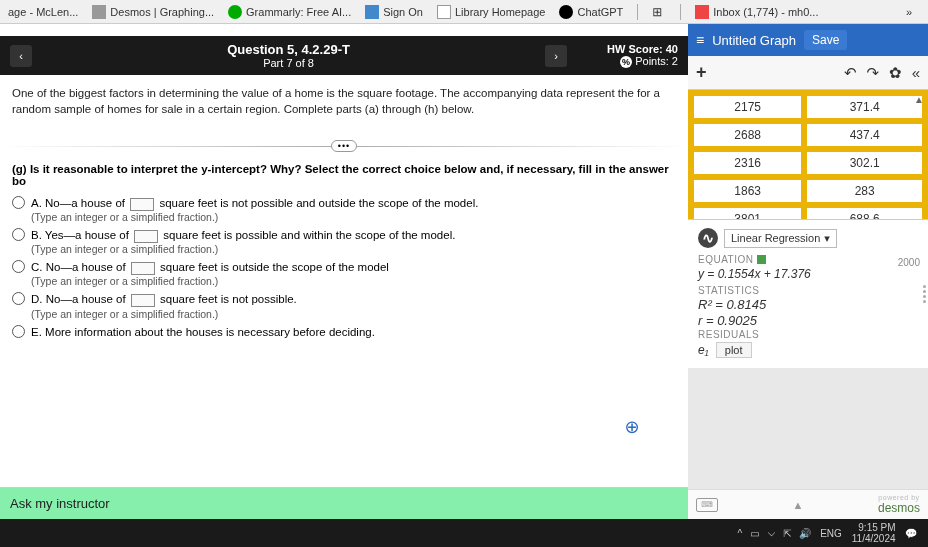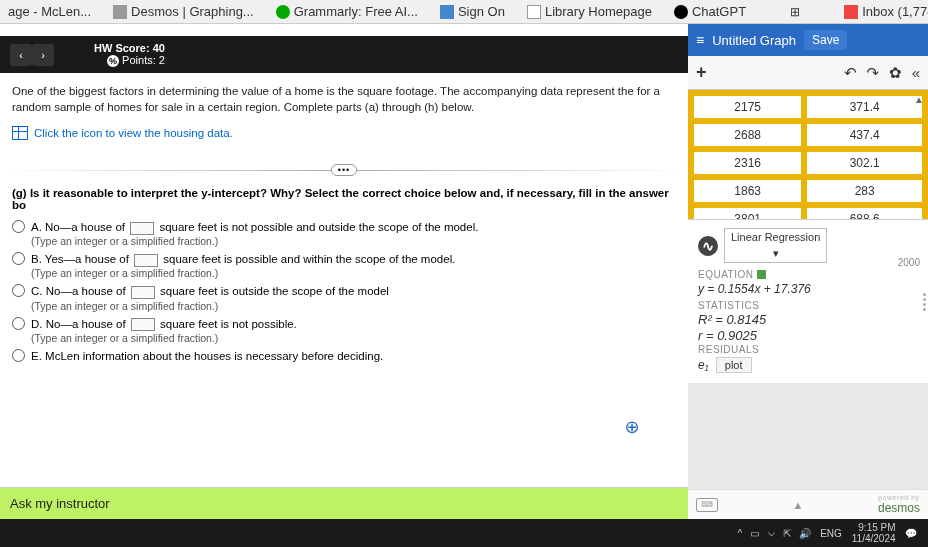--- a/index.html
+++ b/index.html
@@ -1,18 +1,18 @@
 <!DOCTYPE html>
 <html><head>
   <meta charset="utf-8">
   <style>
     * { margin: 0; padding: 0; box-sizing: border-box; font-family: Arial, sans-serif; }
     body { width: 928px; height: 547px; background: #e8e8e8; position: relative; overflow: hidden; }
     
-    .browser-tabs { height: 24px; background: #f0f0f0; display: flex; align-items: center; gap: 22px; padding: 0 8px; font-size: 13px; color: #333; border-bottom: 1px solid #ccc; }
+    .browser-tabs { height: 24px; background: #f0f0f0; display: flex; align-items: center; gap: 14px; padding: 0 8px; font-size: 11px; color: #333; border-bottom: 1px solid #ccc; }
     .browser-tabs span { display: flex; align-items: center; gap: 4px; white-space: nowrap; }
     .browser-tabs .icon-box { width: 14px; height: 14px; background: #999; display: inline-block; }
     .tab-sep { width: 1px; height: 16px; background: #aaa; }
     .apps-icon { display: inline-block; width: 14px; height: 14px; }
     .apps-icon::before { content: "⊞"; font-size: 12px; }
     .chev-r { margin-left: auto; padding-right: 8px; }
     
     .main-area { display: flex; height: calc(100% - 24px - 28px); }
     .left-pane { flex: 1; background: #fff; position: relative; overflow: hidden; }
     .right-pane { width: 240px; display: flex; flex-direction: column; }
@@ -38,40 +38,40 @@
     
     .part-g { padding: 4px 12px 10px; font-size: 11.5px; }
     .pg-q { font-weight: bold; margin-bottom: 8px; }
     .choice { display: flex; gap: 6px; margin-bottom: 4px; }
     .radio { width: 13px; height: 13px; border: 1px solid #555; border-radius: 50%; flex-shrink: 0; margin-top: 1px; cursor: pointer; }
     .choice-body { flex: 1; }
     .choice-main { line-height: 1.4; }
     .inline-box { display: inline-block; width: 24px; height: 13px; border: 1px solid #888; vertical-align: middle; margin: 0 2px; background: #fafafa; }
     .choice-hint { color: #555; font-size: 10.5px; }
     
-    .ask { position: absolute; bottom: 0; left: 0; right: 0; padding: 8px 10px; font-size: 13px; color: #222; background: #bef264; font-weight: 500; border-top: 1px solid #ccc; }
+    .ask { position: absolute; bottom: 0; left: 0; right: 0; padding: 8px 10px; font-size: 13px; color: #222; background: #86efac; font-weight: 500; border-top: 1px solid #ccc; }
     
     
     .desmos-hdr { background: #2a6ac2; color: #fff; display: flex; align-items: center; padding: 6px 8px; font-size: 13px; gap: 8px; }
     .hamb { font-size: 14px; cursor: pointer; }
     .save-btn { background: #3a7ad2; padding: 3px 8px; border-radius: 3px; font-size: 12px; cursor: pointer; }
     .desmos-tools { background: #f7f7f7; display: flex; align-items: center; padding: 6px 8px; gap: 10px; border-bottom: 1px solid #ccc; }
     .tool { font-size: 15px; color: #333; cursor: pointer; }
     .tool.plus { font-size: 18px; font-weight: bold; }
     .tool-sp { flex: 1; }
     
     .table-scroll { background: #fff; border-bottom: 1px solid #ccc; position: relative; max-height: 130px; overflow: hidden; }
     .dtable { width: 100%; border-collapse: collapse; font-size: 12px; }
     .dtable td { border: 6px solid #eab308; padding: 4px 10px; text-align: center; color: #333; }
     .up-ar { position: absolute; right: 4px; top: 4px; font-size: 10px; color: #666; }
     
     .regression { background: #fff; padding: 8px 10px; font-size: 12px; color: #333; }
     .reg-hdr { display: flex; align-items: center; gap: 6px; margin-bottom: 6px; }
     .reg-ico { width: 20px; height: 20px; background: #444; border-radius: 50%; display: flex; align-items: center; justify-content: center; color: #fff; font-size: 14px; font-weight: bold; }
-    .reg-sel { border: 1px solid #bbb; padding: 2px 6px; font-size: 11px; display: flex; align-items: center; gap: 4px; cursor: pointer; flex-direction: column; }
+    .reg-sel { border: 1px solid #bbb; padding: 2px 6px; font-size: 11px; display: flex; align-items: center; gap: 4px; cursor: pointer; }
     .reg-lbl { font-size: 10px; color: #888; letter-spacing: 0.5px; display: flex; align-items: center; gap: 4px; }
     .reg-eq { font-style: italic; font-size: 12px; margin: 2px 0 4px; }
     .reg-stat { font-style: italic; font-size: 13px; margin: 1px 0; }
     .plot-btn { display: inline-block; border: 1px solid #ccc; padding: 1px 8px; font-size: 11px; margin-left: 4px; background: #f5f5f5; cursor: pointer; }
     .green-sq { width: 9px; height: 9px; background: #4a9e4a; display: inline-block; }
     .drag-dots { position: absolute; right: 2px; top: 50%; transform: translateY(-50%); display: flex; flex-direction: column; gap: 2px; }
     .drag-dots i { width: 3px; height: 3px; background: #aaa; border-radius: 50%; }
     
     .desmos-foot { margin-top: auto; display: flex; align-items: center; justify-content: space-between; padding: 4px 8px; font-size: 11px; color: #999; border-top: 1px solid #ddd; background: #fafafa; }
     .kbd-ico { width: 22px; height: 14px; border: 1px solid #999; border-radius: 2px; display: flex; align-items: center; justify-content: center; font-size: 8px; cursor: pointer; }
@@ -115,34 +115,34 @@
       <i class="icon-box" style="background:#e44"></i>
       <span>Inbox (1,774) - mh0...</span>
     </span>
   <span class="chev-r">»</span>
 </div>
 
 <div class="main-area">
   <div class="left-pane">
     <div class="q-header">
       <div class="q-nav">‹</div>
+      <div class="q-title">
+        <div class="qt">Question 5, 4.2.29-T</div>
+        <div class="qp">Part 7 of 8</div>
+      </div>
       <div class="q-nav">›</div>
       <div style="width:40px"></div>
       <div class="q-score">
         <div class="hw">HW Score: 40</div>
         <div><span class="pct-icon">%</span> <span>Points: 2</span></div>
       </div>
     </div>
 
     <div class="q-body">
       <div>One of the biggest factors in determining the value of a home is the square footage. The accompanying data represent the for a random sample of homes for sale in a certain region. Complete parts (a) through (h) below.</div>
-      <div class="data-link">
-        <span class="table-ico"></span>
-        <span>Click the icon to view the housing data.</span>
-      </div>
     </div>
 
     <div class="divider">
         <span>•••</span>
       </div>
 
     <div class="part-g">
       <div class="pg-q">(g) Is it reasonable to interpret the y-intercept? Why? Select the correct choice below and, if necessary, fill in the answer bo</div>
 
       <div class="choice">
@@ -173,21 +173,21 @@
         <div class="radio"></div>
         <div class="choice-body">
           <div class="choice-main"><span>D.  No—a house of</span> <input class="inline-box" style=""> <span>square feet is not possible.</span></div>
           <div class="choice-hint">(Type an integer or a simplified fraction.)</div>
         </div>
       </div>
 
       <div class="choice">
         <div class="radio"></div>
         <div class="choice-body">
-          <div class="choice-main">E.  McLen information about the houses is necessary before deciding.</div>
+          <div class="choice-main">E.  More information about the houses is necessary before deciding.</div>
         </div>
       </div>
     </div>
 
     <div class="magnify">⊕</div>
     <div class="ask">Ask my instructor</div>
   </div>
 
   <div class="right-pane">
     <div class="desmos-hdr">

